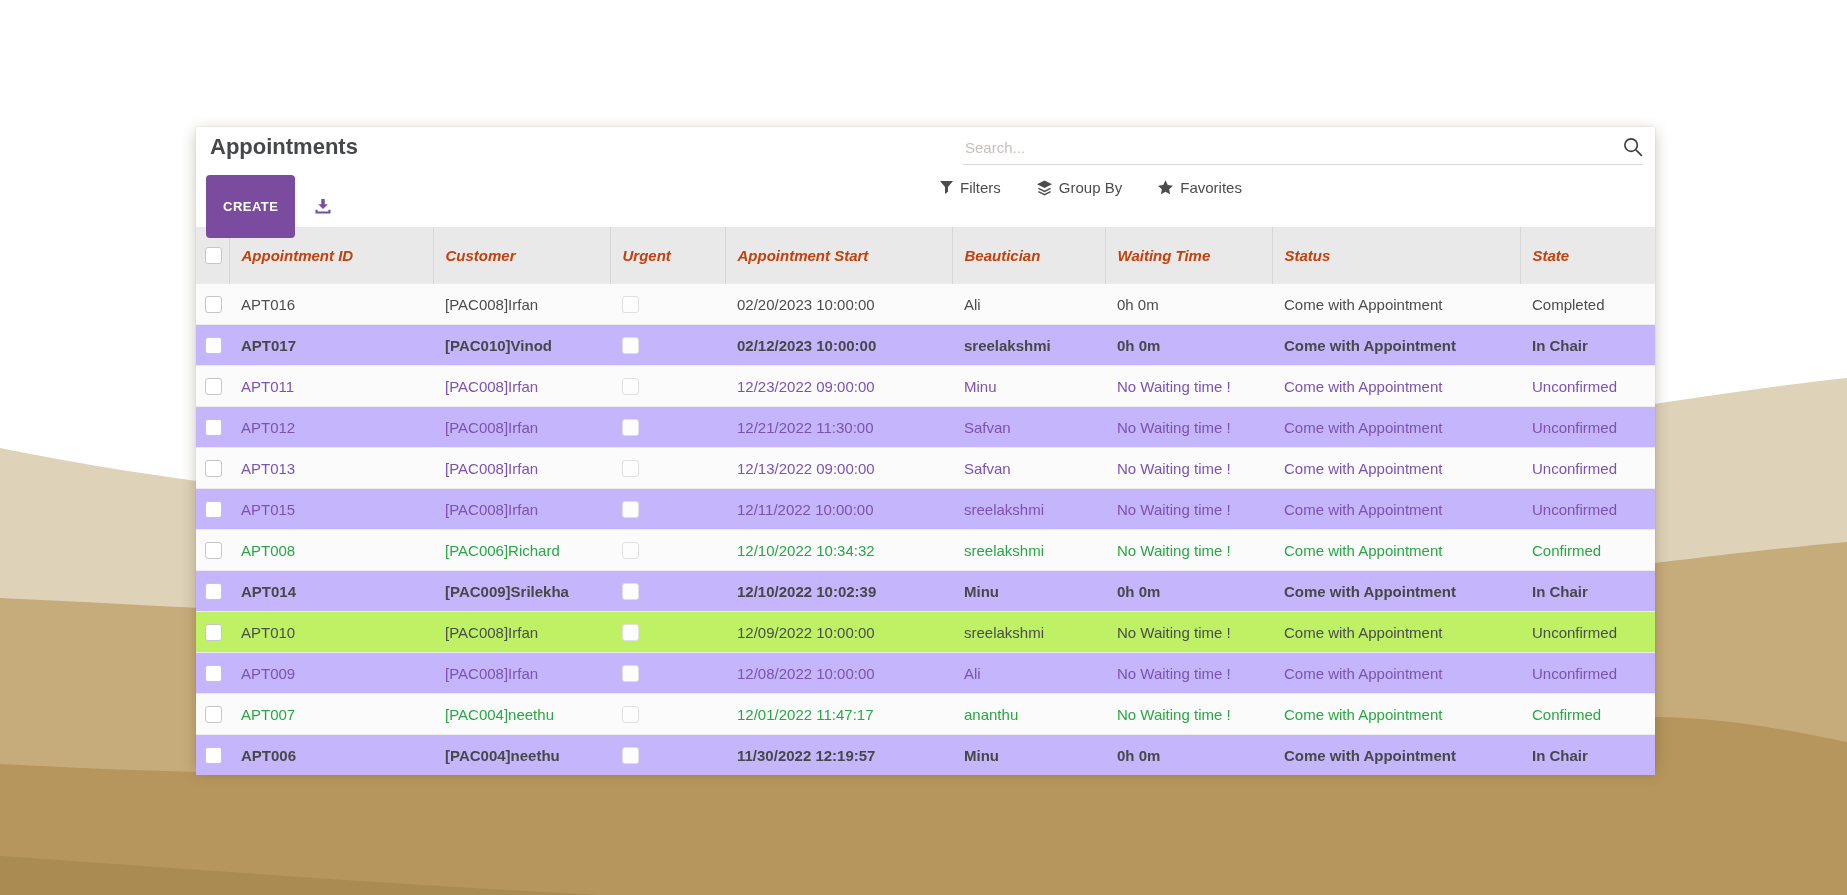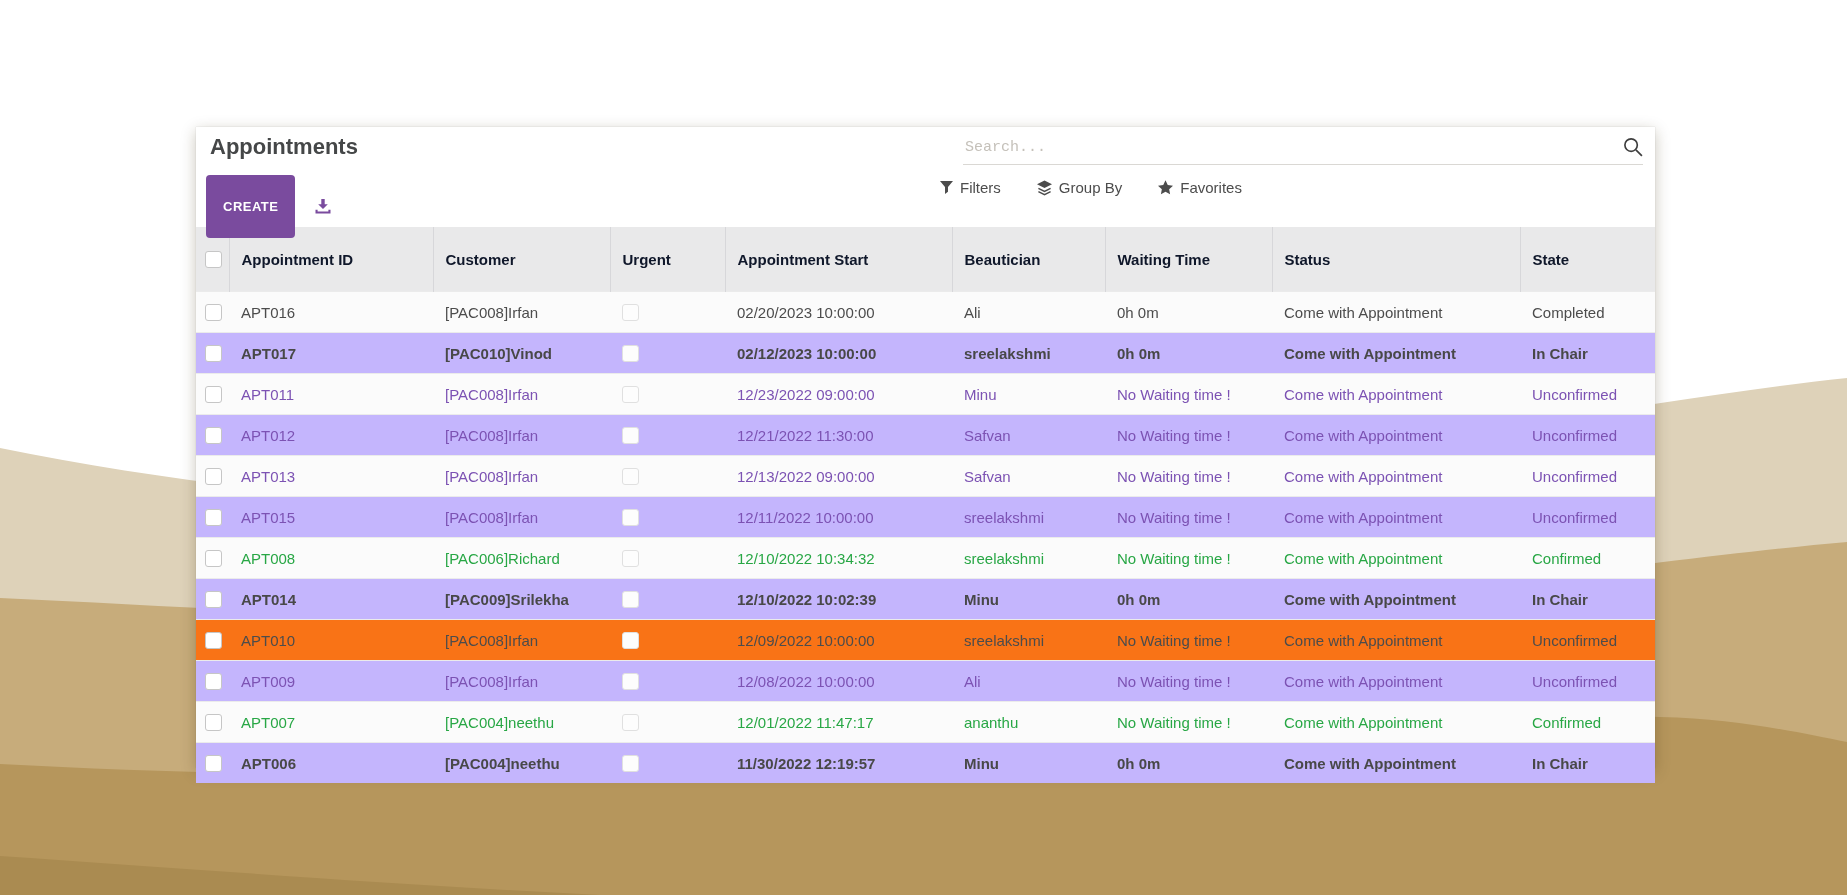--- a/index.html
+++ b/index.html
@@ -29,21 +29,21 @@
     font-size:13px;font-weight:700;letter-spacing:.5px;padding:24px 17px;cursor:pointer;
   }
   .download-btn{background:none;border:none;padding:0;color:var(--primary,#7a4b9e);cursor:pointer;line-height:0;}
 
   .search-area{
     position:absolute;left:767px;top:10px;right:12px;
     display:flex;align-items:center;border-bottom:1px solid #dad8d4;padding-bottom:7px;
   }
   .search-input{
     flex:1;border:none;outline:none;font-size:15px;background:transparent;
-    font-family:Liberation Mono, monospace;color:#4c4c4c;
+    font-family:Liberation Sans, sans-serif;color:#4c4c4c;
   }
   .search-input::placeholder{color:#c5c1ba;}
   .search-btn{background:none;border:none;padding:0;color:#3e3e3e;line-height:0;cursor:pointer;}
 
   .controls-row{
     position:absolute;left:744px;top:52px;right:12px;
     display:flex;align-items:center;font-size:15px;
   }
   .ctrl-item{display:flex;align-items:center;gap:7px;margin-right:36px;cursor:pointer;color:#4c4c4c;}
   .ctrl-item svg{flex:none;}
@@ -54,29 +54,29 @@
   .switcher{display:flex;align-items:center;margin-left:22px;gap:4px;}
   .switch-btn{
     width:38px;height:35px;display:flex;align-items:center;justify-content:center;
     background:none;border:none;border-radius:3px;color:#3c3f44;cursor:pointer;
   }
   .switch-btn.active{background:#f4f4f5;}
 
   
   table{width:1459px;border-collapse:collapse;table-layout:fixed;font-size:15px;}
   thead th{
-    background:#e9e9ea;height:64px;text-align:left;padding:0 12px;
-    font-weight:700;color:#0f172a;border-left:1px solid #d7d7da;cursor:pointer;
+    background:#e9e9ea;height:56px;text-align:left;padding:0 12px;
+    font-weight:700;color:#c2410c;border-left:1px solid #d7d7da;cursor:pointer;font-style:italic;
   }
   thead th:first-child{border-left:none;}
   th.sel-col,td.sel-col{width:33px;padding:0 0 0 9px;}
   tbody td{height:40px;padding:0 12px;border-top:1px solid #ebebeb;white-space:nowrap;overflow:hidden;}
   tbody tr{background:#c4b5fd;cursor:pointer;}
   tbody tr:nth-child(odd){background:#fbfbfb;}
-  tbody tr.highlighted{background:#f97316;}
+  tbody tr.highlighted{background:#bef264;}
   tr.deco-plain{color:#4c4c4c;}
   tr.deco-bold{color:#484848;font-weight:700;}
   tr.deco-purple{color:var(--decoration-purple,#7c52b3);}
   tr.deco-green{color:var(--decoration-green,#28a745);}
 
   .cb{
     display:inline-block;width:15px;height:15px;border:1px solid #c6c6c6;
     border-radius:3px;background:#fff;vertical-align:middle;cursor:pointer;
   }
   .urgent-cb{border-color:#e0e0e0;background:#fdfdfd;}

